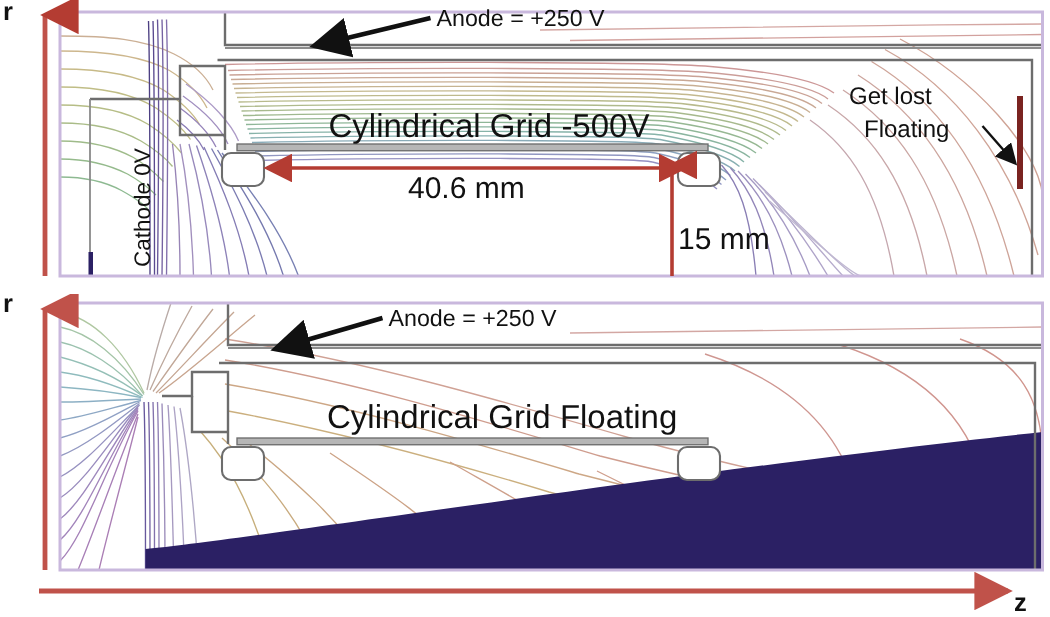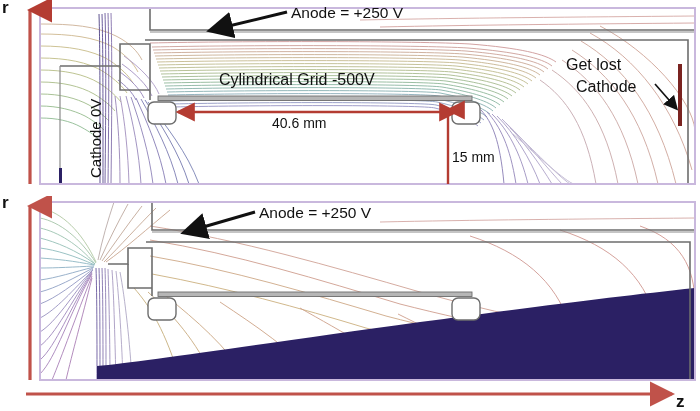--- a/index.html
+++ b/index.html
@@ -11,22 +11,22 @@
   #panel-top{top:0;height:192px;}
   #panel-bottom{top:196px;height:215px;}
 
   .svgwrap{position:absolute;inset:0;}
   svg{display:block;width:100%;height:100%;}
 
   
   .ann{position:absolute;font-family:"Liberation Sans",sans-serif;
        color:#111;white-space:nowrap;font-weight:400;line-height:1.05;}
   .ann-anode{font-size:15.5px;}
-  .ann-grid{font-size:16px;}
-  .ann-dim{font-size:14px;}
+  .ann-grid{font-size:22px;}
+  .ann-dim{font-size:20px;}
   .ann-lost{font-size:16px;text-align:left;}
   .ann-cathode{font-size:15px;transform-origin:0 0;
        transform:rotate(-90deg);}
   .axis-lab{position:absolute;font-size:17px;font-weight:bold;color:#111;
        font-family:"Liberation Sans",sans-serif;}
 
   
   #t-anode{left:291px;top:5px;}
   #t-grid{left:219px;top:72px;}
   #t-406{left:272px;top:116px;}
@@ -185,21 +185,21 @@
 
         <line x1="448" y1="184" x2="448" y2="110" stroke="#b43c32" stroke-width="2.4" marker-end="url(#arrRedU)"></line>
       </svg>
     </div>
 
     <span class="ann ann-anode" id="t-anode">Anode = +250 V</span>
     <span class="ann ann-grid" id="t-grid">Cylindrical Grid -500V</span>
     <span class="ann ann-dim" id="t-406">40.6 mm</span>
     <span class="ann ann-dim" id="t-10mm">15 mm</span>
     <span class="ann ann-lost" id="t-lost1">Get lost</span>
-    <span class="ann ann-lost" id="t-lost2">Cathode</span>
+    <span class="ann ann-lost" id="t-lost2">Floating</span>
     <span class="ann ann-cathode" id="t-cathode">Cathode 0V</span>
   </div>
 
   <div class="panel" id="panel-bottom">
     <div class="svgwrap">
       <svg viewBox="0 0 700 215" preserveAspectRatio="none">
         <defs>
           <clipPath id="clipBot">
               <rect x="40" y="6" width="655" height="178"></rect>
             </clipPath>
@@ -291,19 +291,20 @@
 
         <line x1="30" y1="184" x2="30" y2="10" stroke="#c0524a" stroke-width="3.2" marker-end="url(#arrRedU2)"></line>
 
         <line x1="26" y1="198" x2="672" y2="198" stroke="#c0524a" stroke-width="3.2" marker-end="url(#arrRedR2)"></line>
 
         <line x1="255" y1="16" x2="186" y2="36" stroke="#111" stroke-width="3" marker-end="url(#arrHeadBlk2)"></line>
       </svg>
     </div>
 
     <span class="ann ann-anode" id="b-anode">Anode = +250 V</span>
+    <span class="ann ann-grid" id="b-grid">Cylindrical Grid Floating</span>
   </div>
 
   <span class="axis-lab" id="lab-r-top">r</span>
   <span class="axis-lab" id="lab-r-bot">r</span>
   <span class="axis-lab" id="lab-z">z</span>
 
 </div>
 
 </body></html>

